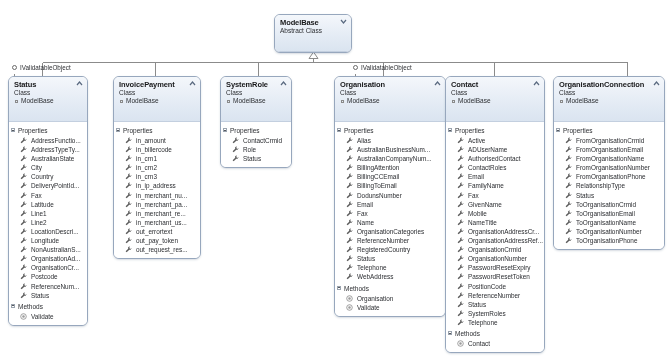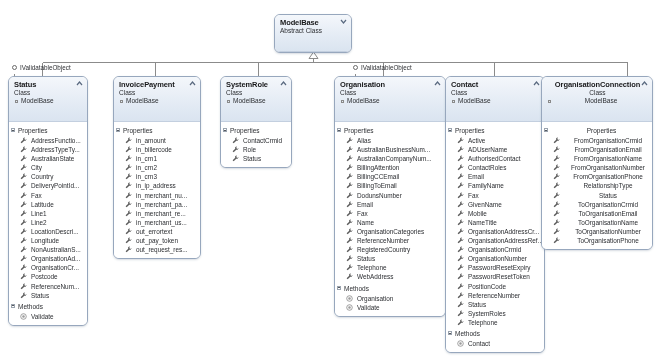--- a/index.html
+++ b/index.html
@@ -648,21 +648,21 @@
             </span><span>Telephone</span></div>
           <div class="sect">Methods</div>
           <div class="mem"><span class="ic">
               <svg width="7" height="7" viewBox="0 0 8 8">
                 <rect x="0.8" y="0.8" width="6.4" height="6.4" rx="3.2" fill="#fbfbfb" stroke="#8a8a8a" stroke-width="0.9"></rect>
                 <rect x="2.6" y="2.6" width="2.8" height="2.8" rx="1.4" fill="#9a9a9a"></rect>
               </svg>
             </span><span>Contact</span></div>
         </div>
       </div>
-      <div class="cls" style="left: 541px; top: 76px; width: 112px; text-align: center;">
+      <div class="cls" style="left: 553px; top: 76px; width: 112px;">
         <div class="cls-head">
           <div class="cls-name">OrganisationConnection</div>
           <div class="cls-kind">Class</div>
           <div class="cls-base">ModelBase</div>
           <div class="chev"><svg width="7" height="7" viewBox="0 0 7 7">
               <path d="M1 5 L3.5 2 L6 5" fill="none" stroke="#5a6a80" stroke-width="1.2"></path>
             </svg></div>
         </div>
         <div class="cls-body">
           <div class="sect">Properties</div>

